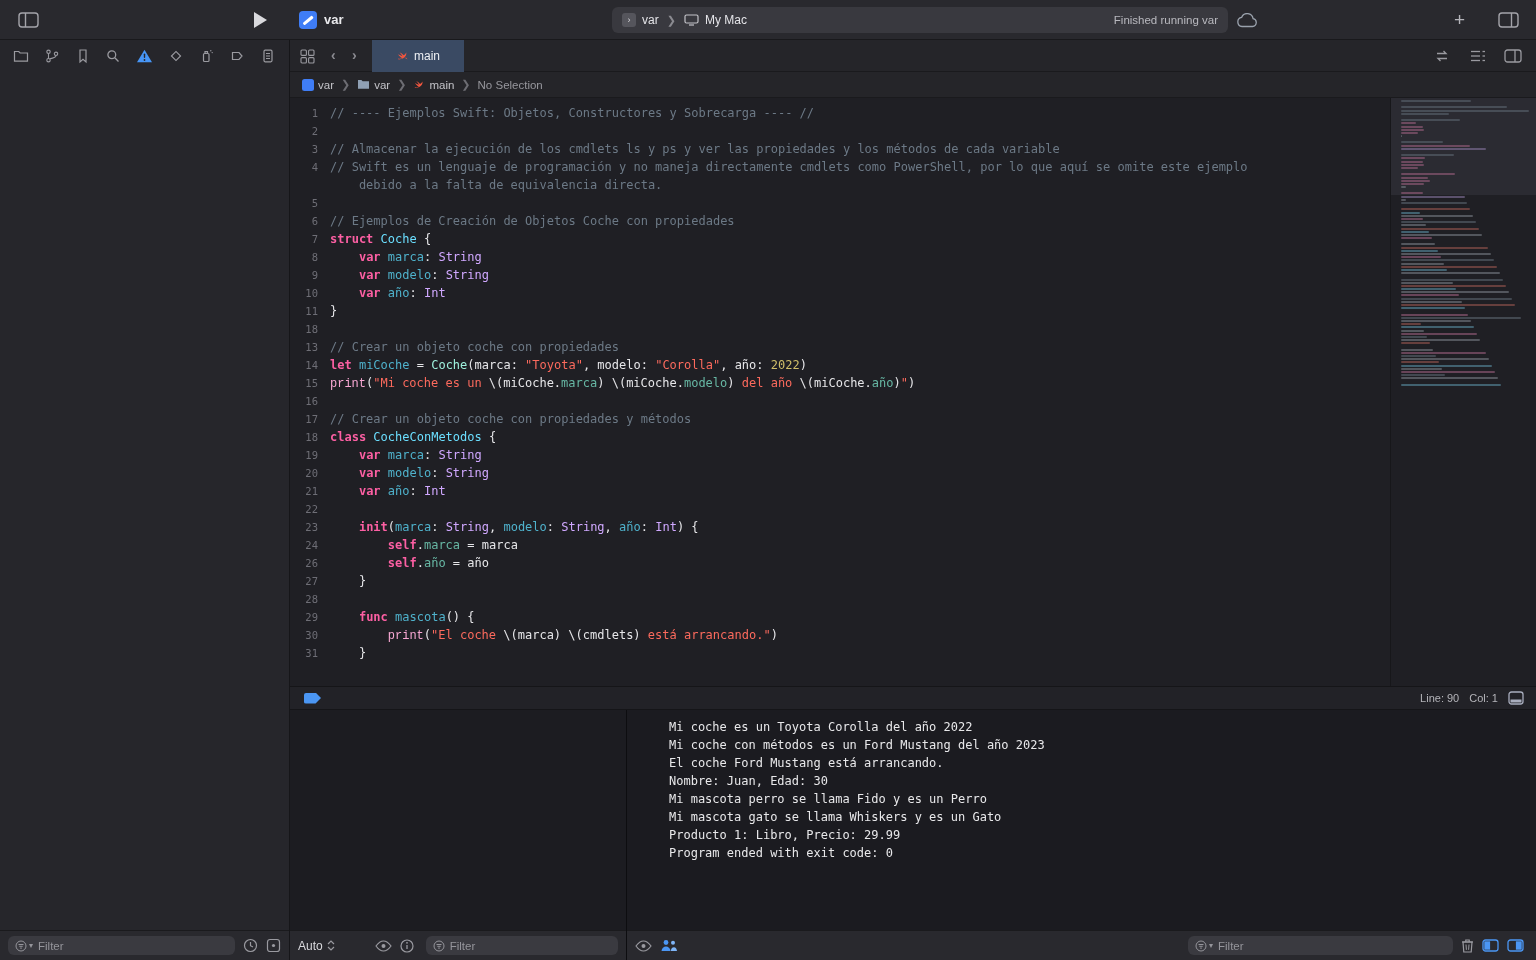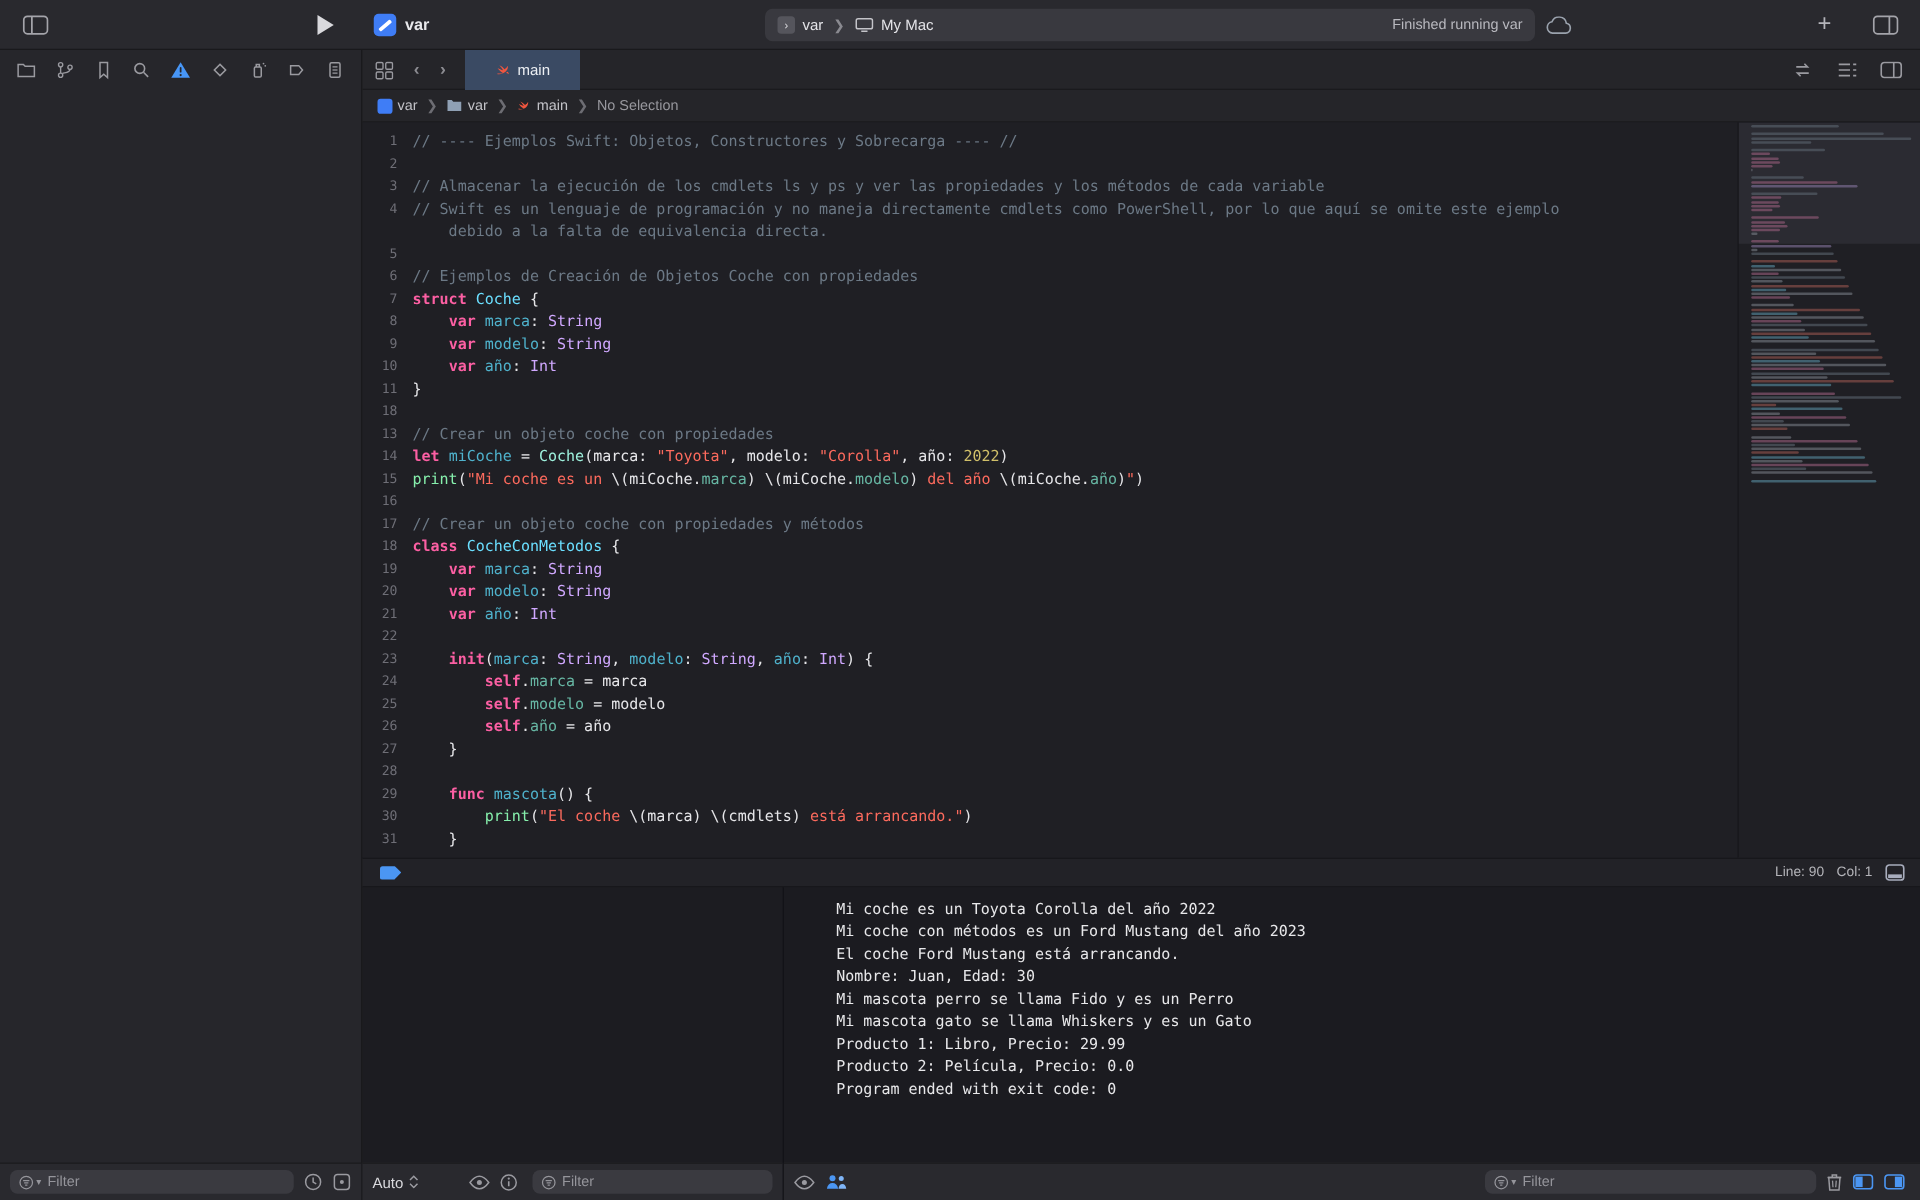--- a/index.html
+++ b/index.html
@@ -55,21 +55,21 @@
   .editor { position:relative; flex:1; min-height:0; background:#1f1f24; overflow:hidden; }
   .code-rows { padding-top:6px; font-family:"DejaVu Sans Mono", monospace; font-size:12px; line-height:18px; }
   .ed-row { display:flex; height:18px; white-space:pre; }
   .ed-ln { width:40px; flex:0 0 40px; text-align:right; padding-right:12px; color:#6e6e76; font-size:10.5px; line-height:18px; }
   .ed-code span { white-space:pre; }
   .tk-c  { color:#6c7986; }
   .tk-k  { color:#fc5fa3; font-weight:bold;margin-top:12px; }
   .tk-td { color:#6bdfff; }
   .tk-d  { color:#4fb2cc; }
   .tk-st { color:#d0a8ff; }
-  .tk-fn { color:#86efac; }
+  .tk-fn { color:#f9a8d4;font-family:Liberation Mono, monospace; }
   .tk-pt { color:#9ef1dd; }
   .tk-mp { color:#67b7a4; }
   .tk-p  { color:#e6e6e9; }
   .tk-s  { color:#fc6a5d; }
   .tk-n  { color:#d0bf69; }
 
   .minimap { position:absolute; top:0; right:0; bottom:0; width:146px; border-left:1px solid #17171a; background:#1f1f24; padding:2px 0 0 10px; }
   .mm-viewport { position:absolute; left:0; top:0; width:100%; height:97px; background:rgba(160,160,175,.10); }
   .mm-row { height:2px; margin-bottom:1.2px; border-radius:1px; opacity:.55; }
 
@@ -315,21 +315,20 @@
             <div class="ed-row"><span class="ed-ln">15</span><span class="ed-code"><span class="tk-fn">print</span><span class="tk-p">(</span><span class="tk-s">"Mi coche es un </span><span class="tk-p">\(miCoche.</span><span class="tk-mp">marca</span><span class="tk-p">)</span><span class="tk-s"> </span><span class="tk-p">\(miCoche.</span><span class="tk-mp">modelo</span><span class="tk-p">)</span><span class="tk-s"> del año </span><span class="tk-p">\(miCoche.</span><span class="tk-mp">año</span><span class="tk-p">)</span><span class="tk-s">"</span><span class="tk-p">)</span></span></div>
             <div class="ed-row"><span class="ed-ln">16</span><span class="ed-code"></span></div>
             <div class="ed-row"><span class="ed-ln">17</span><span class="ed-code"><span class="tk-c">// Crear un objeto coche con propiedades y métodos</span></span></div>
             <div class="ed-row"><span class="ed-ln">18</span><span class="ed-code"><span class="tk-k">class</span><span class="tk-p"> </span><span class="tk-td">CocheConMetodos</span><span class="tk-p"> {</span></span></div>
             <div class="ed-row"><span class="ed-ln">19</span><span class="ed-code"><span class="tk-p">    </span><span class="tk-k">var</span><span class="tk-p"> </span><span class="tk-d">marca</span><span class="tk-p">: </span><span class="tk-st">String</span></span></div>
             <div class="ed-row"><span class="ed-ln">20</span><span class="ed-code"><span class="tk-p">    </span><span class="tk-k">var</span><span class="tk-p"> </span><span class="tk-d">modelo</span><span class="tk-p">: </span><span class="tk-st">String</span></span></div>
             <div class="ed-row"><span class="ed-ln">21</span><span class="ed-code"><span class="tk-p">    </span><span class="tk-k">var</span><span class="tk-p"> </span><span class="tk-d">año</span><span class="tk-p">: </span><span class="tk-st">Int</span></span></div>
             <div class="ed-row"><span class="ed-ln">22</span><span class="ed-code"></span></div>
             <div class="ed-row"><span class="ed-ln">23</span><span class="ed-code"><span class="tk-p">    </span><span class="tk-k">init</span><span class="tk-p">(</span><span class="tk-d">marca</span><span class="tk-p">: </span><span class="tk-st">String</span><span class="tk-p">, </span><span class="tk-d">modelo</span><span class="tk-p">: </span><span class="tk-st">String</span><span class="tk-p">, </span><span class="tk-d">año</span><span class="tk-p">: </span><span class="tk-st">Int</span><span class="tk-p">) {</span></span></div>
             <div class="ed-row"><span class="ed-ln">24</span><span class="ed-code"><span class="tk-p">        </span><span class="tk-k">self</span><span class="tk-p">.</span><span class="tk-mp">marca</span><span class="tk-p"> = marca</span></span></div>
-            <div class="ed-row"><span class="ed-ln">25</span><span class="ed-code"><span class="tk-p">        </span><span class="tk-k">self</span><span class="tk-p">.</span><span class="tk-mp">modelo</span><span class="tk-p"> = modelo</span></span></div>
             <div class="ed-row"><span class="ed-ln">26</span><span class="ed-code"><span class="tk-p">        </span><span class="tk-k">self</span><span class="tk-p">.</span><span class="tk-mp">año</span><span class="tk-p"> = año</span></span></div>
             <div class="ed-row"><span class="ed-ln">27</span><span class="ed-code"><span class="tk-p">    }</span></span></div>
             <div class="ed-row"><span class="ed-ln">28</span><span class="ed-code"></span></div>
             <div class="ed-row"><span class="ed-ln">29</span><span class="ed-code"><span class="tk-p">    </span><span class="tk-k">func</span><span class="tk-p"> </span><span class="tk-d">mascota</span><span class="tk-p">() {</span></span></div>
             <div class="ed-row"><span class="ed-ln">30</span><span class="ed-code"><span class="tk-p">        </span><span class="tk-fn">print</span><span class="tk-p">(</span><span class="tk-s">"El coche </span><span class="tk-p">\(marca)</span><span class="tk-s"> </span><span class="tk-p">\(cmdlets)</span><span class="tk-s"> está arrancando."</span><span class="tk-p">)</span></span></div>
             <div class="ed-row"><span class="ed-ln">31</span><span class="ed-code"><span class="tk-p">    }</span></span></div>
           </div>
         <div class="minimap" id="minimap">
           <div class="mm-viewport"></div>
         <div class="mm-row" style="width: 70px; background: rgb(94, 106, 117);"></div>
@@ -477,21 +476,20 @@
 
         <div class="console-pane">
           <div class="console-body" id="console-body">
               <div class="console-line">Mi coche es un Toyota Corolla del año 2022</div>
               <div class="console-line">Mi coche con métodos es un Ford Mustang del año 2023</div>
               <div class="console-line">El coche Ford Mustang está arrancando.</div>
               <div class="console-line">Nombre: Juan, Edad: 30</div>
               <div class="console-line">Mi mascota perro se llama Fido y es un Perro</div>
               <div class="console-line">Mi mascota gato se llama Whiskers y es un Gato</div>
               <div class="console-line">Producto 1: Libro, Precio: 29.99</div>
-              <div class="console-line">Producto 2: Película, Precio: 0.0</div>
               <div class="console-line">Program ended with exit code: 0</div>
             </div>
           <div class="pane-toolbar">
             <span class="icon-btn">
               <svg width="17" height="12" viewBox="0 0 17 12">
                   <path d="M1 6c2.4-3.3 5-5 7.5-5S13.6 2.7 16 6c-2.4 3.3-5 5-7.5 5S3.4 9.3 1 6z" fill="none" stroke="#9a9aa0" stroke-width="1.2"></path>
                   <circle cx="8.5" cy="6" r="2" fill="#9a9aa0"></circle>
                 </svg>
             </span>
             <span class="icon-btn">

